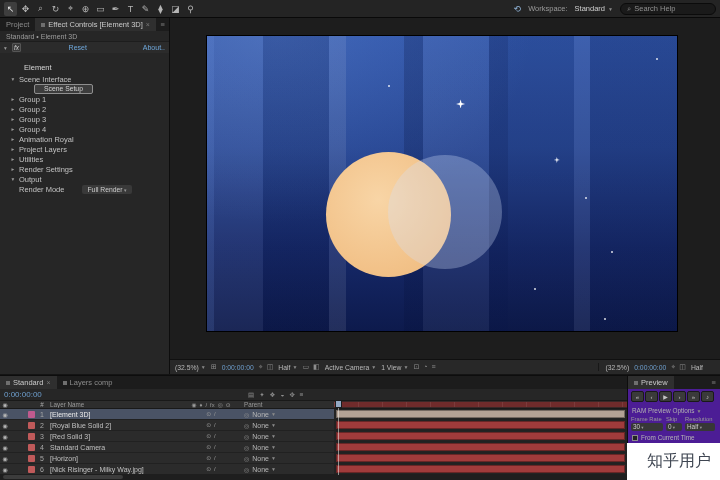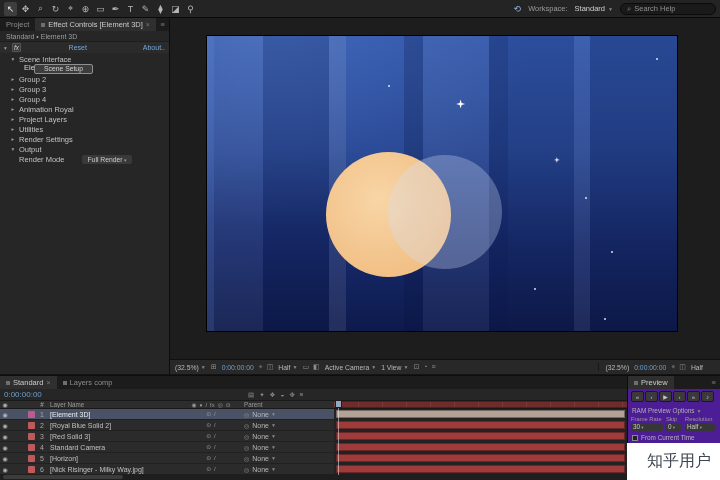--- a/index.html
+++ b/index.html
@@ -33,21 +33,21 @@
   .breadcrumb{height:11px;line-height:11px;padding-left:6px;font-size:7px;color:#9c9c9c;
     border-bottom:1px solid #1d1d1d;}
   .fx-header{display:flex;align-items:center;height:11px;font-size:7.5px;gap:3px;padding:0 4px 0 2px;background:#2b2b2b;}
   .tw{font-size:5.5px;color:#9a9a9a;width:7px;text-align:center;}
   .fxbadge{font-style:italic;font-size:6.5px;color:#cfcfcf;background:#3a3a3a;border:1px solid #555;
     border-radius:1px;padding:0 1px;line-height:7px;}
   .fxname{font-weight:normal;color:#d6d6d6;margin-top:40px;}
   .link{color:#6fa8dc;font-size:7px;}
   .link.reset{margin-left:14px;}
   .link.about{margin-left:auto;}
-  .fx-rows{padding-top:1px;}
+  .fx-rows{padding-top:1px;margin-top:20px;}
   .fx-row{display:flex;align-items:center;height:10px;font-size:7.5px;padding-left:9px;gap:2px;color:#c2c2c2;}
   .arrow{width:8px;font-size:5.5px;color:#9a9a9a;text-align:center;flex:0 0 8px;}
   .scene-btn{margin-left:13px;height:10px;padding:0 9px;font-size:6.8px;color:#d2d2d2;background:#3d3d3d;
     border:1px solid #8f8f8f;border-radius:2px;font-family:inherit;line-height:8px;}
   .scene-btn:empty{display:none;}
   .rvalue{margin-left:16px;color:#cccccc;background:#393939;border-radius:2px;padding:0 5px;height:9px;
     line-height:9px;font-size:6.8px;}
   .rvalue:empty{display:none;}
   .rvalue::after{content:" ▾";font-size:5px;color:#999;}
 
@@ -221,20 +221,25 @@
 
         </div>
 
         <div class="fx-row">
           <span class="arrow"></span>
           <span class="rlabel"></span>
           <button class="scene-btn">Scene Setup</button>
 
         </div>
 
+        <div class="fx-row">
+          <span class="arrow">▸</span>
+          <span class="rlabel">Group 1</span>
+
+        </div>
 
         <div class="fx-row">
           <span class="arrow">▸</span>
           <span class="rlabel">Group 2</span>
 
         </div>
 
         <div class="fx-row">
           <span class="arrow">▸</span>
           <span class="rlabel">Group 3</span>

